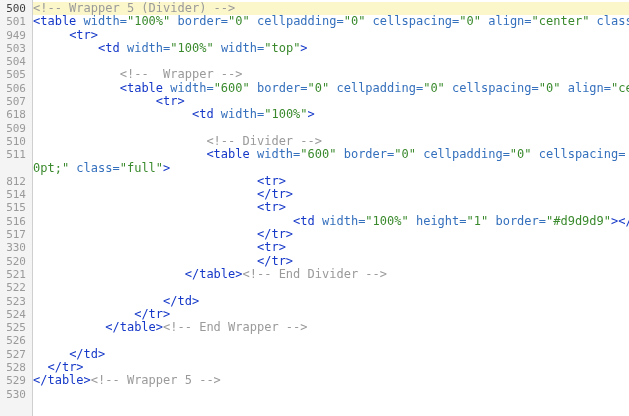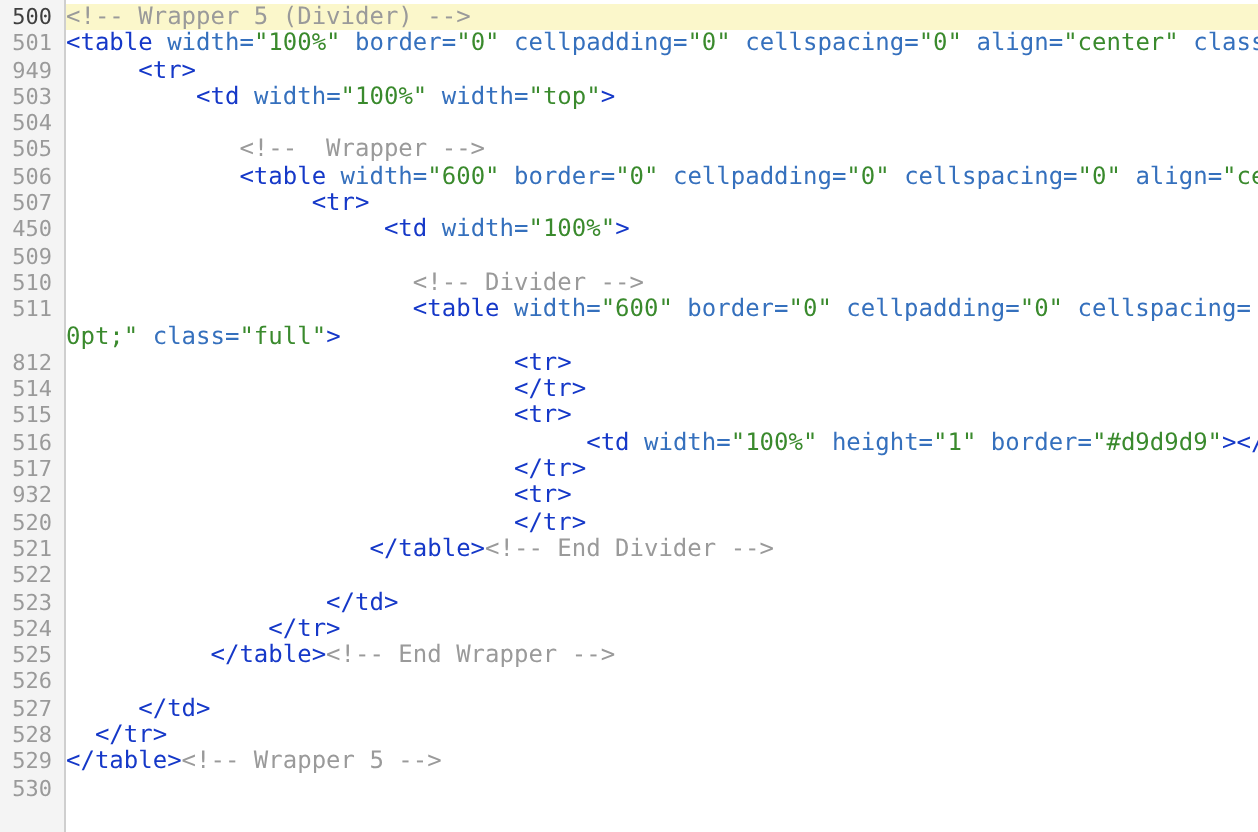--- a/index.html
+++ b/index.html
@@ -58,21 +58,21 @@
     </div>
     <div class="row">
       <div class="ln">506</div>
       <div class="code"><span>            </span><span class="tok-tag">&lt;table</span><span class="tok-attr"> width=</span><span class="tok-val">"600"</span><span class="tok-attr"> border=</span><span class="tok-val">"0"</span><span class="tok-attr"> cellpadding=</span><span class="tok-val">"0"</span><span class="tok-attr"> cellspacing=</span><span class="tok-val">"0"</span><span class="tok-attr"> align=</span><span class="tok-val">"cent</span></div>
     </div>
     <div class="row">
       <div class="ln">507</div>
       <div class="code"><span>                 </span><span class="tok-tag">&lt;tr&gt;</span></div>
     </div>
     <div class="row">
-      <div class="ln">450</div>
+      <div class="ln">618</div>
       <div class="code"><span>                      </span><span class="tok-tag">&lt;td</span><span class="tok-attr"> width=</span><span class="tok-val">"100%"</span><span class="tok-tag">&gt;</span></div>
     </div>
     <div class="row">
       <div class="ln">509</div>
       <div class="code"><span></span></div>
     </div>
     <div class="row">
       <div class="ln">510</div>
       <div class="code"><span>                        </span><span class="tok-comment">&lt;!-- Divider --&gt;</span></div>
     </div>
@@ -98,21 +98,21 @@
     </div>
     <div class="row">
       <div class="ln">516</div>
       <div class="code"><span>                                    </span><span class="tok-tag">&lt;td</span><span class="tok-attr"> width=</span><span class="tok-val">"100%"</span><span class="tok-attr"> height=</span><span class="tok-val">"1"</span><span class="tok-attr"> border=</span><span class="tok-val">"#d9d9d9"</span><span class="tok-tag">&gt;&lt;/td&gt;</span></div>
     </div>
     <div class="row">
       <div class="ln">517</div>
       <div class="code"><span>                               </span><span class="tok-tag">&lt;/tr&gt;</span></div>
     </div>
     <div class="row">
-      <div class="ln">932</div>
+      <div class="ln">330</div>
       <div class="code"><span>                               </span><span class="tok-tag">&lt;tr&gt;</span></div>
     </div>
     <div class="row">
       <div class="ln">520</div>
       <div class="code"><span>                               </span><span class="tok-tag">&lt;/tr&gt;</span></div>
     </div>
     <div class="row">
       <div class="ln">521</div>
       <div class="code"><span>                     </span><span class="tok-tag">&lt;/table&gt;</span><span class="tok-comment">&lt;!-- End Divider --&gt;</span></div>
     </div>

